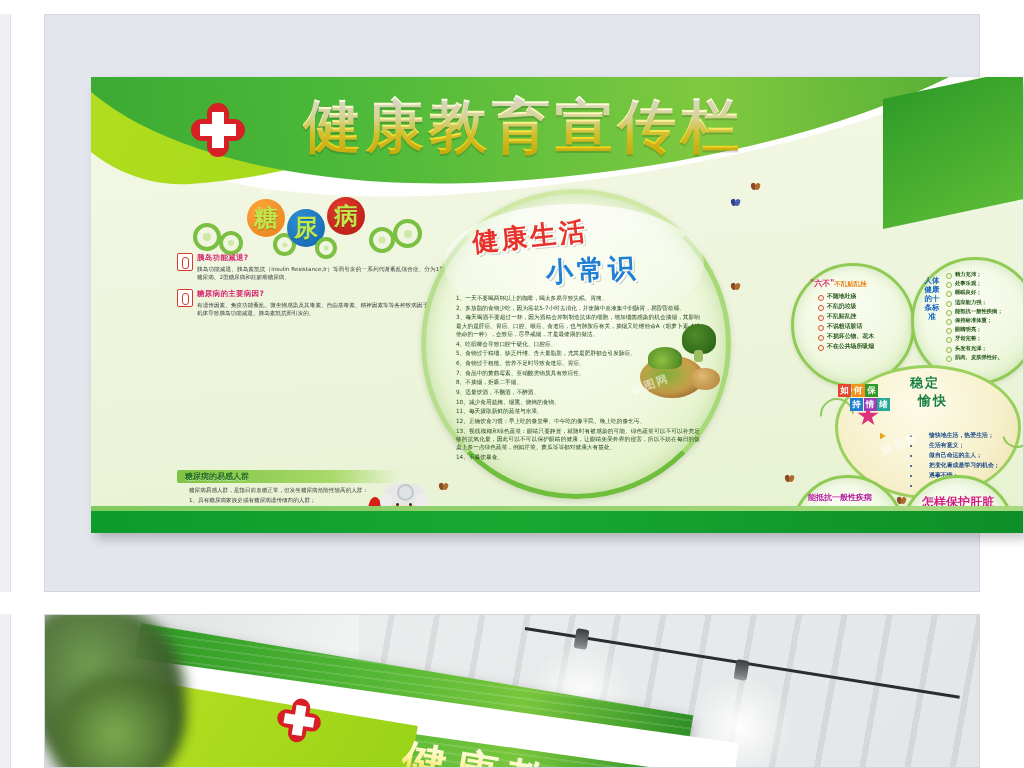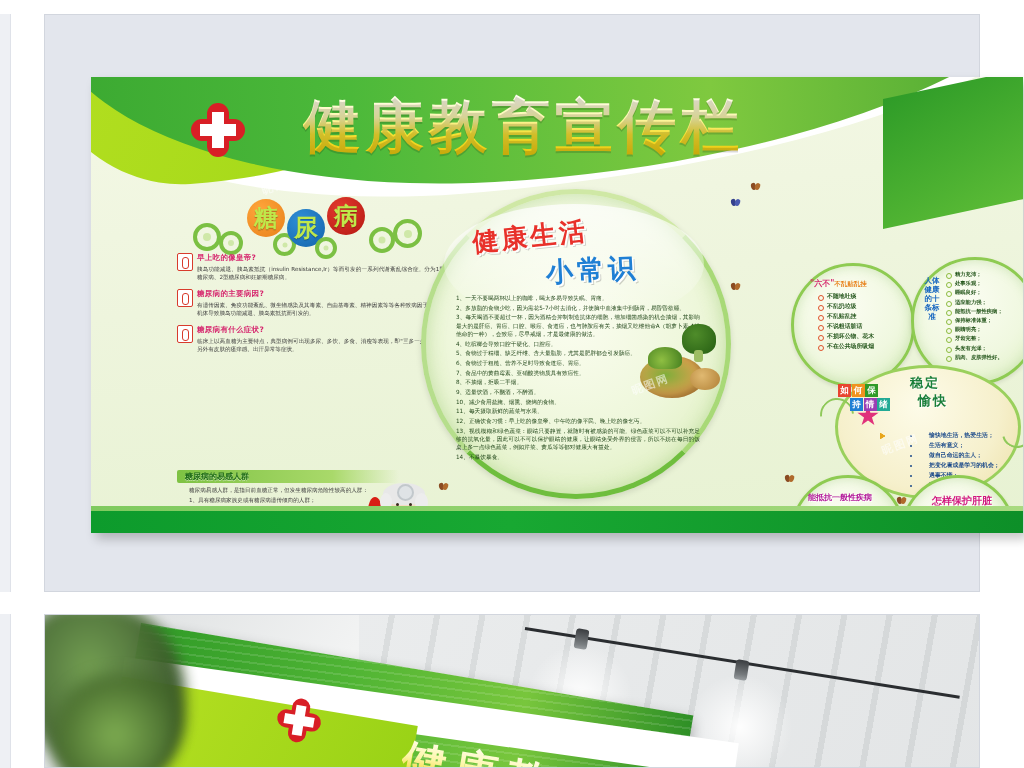--- a/index.html
+++ b/index.html
@@ -255,21 +255,21 @@
 
   .b4{left:700px;top:398px;width:108px;height:108px;}
   .b4 .bub-t{position:absolute;left:14px;top:14px;font-size:8px;color:#b31a9a;
     text-shadow:.8px .8px 0 #fff;}
   .b4 ul{position:absolute;left:24px;top:28px;}
   .b4 li{font-size:7px;line-height:13px;color:#1c7a2e;padding-left:11px;}
   .b4 li::before{content:"";position:absolute;left:0;top:3px;width:8px;height:8px;background:#f0921e;
     clip-path:polygon(50% 0%,61% 35%,98% 35%,68% 57%,79% 91%,50% 70%,21% 91%,32% 57%,2% 35%,39% 35%);}
 
   .b5{left:810px;top:398px;width:108px;height:108px;}
-  .b5 .bub-t{position:absolute;left:28px;top:16px;font-size:10px;color:#d1197f;
+  .b5 .bub-t{position:absolute;left:18px;top:16px;font-size:12px;color:#d1197f;
     text-shadow:.8px .8px 0 #fff;text-align:right;}
   .b5 ul{position:absolute;left:26px;top:30px;}
   .b5 li{font-size:6.4px;line-height:11px;color:#1c7a2e;padding-left:10px;}
   .b5 li::before{content:"";position:absolute;left:0;top:3px;width:6px;height:6px;background:#e8c23a;
     clip-path:polygon(50% 0%,61% 35%,98% 35%,68% 57%,79% 91%,50% 70%,21% 91%,32% 57%,2% 35%,39% 35%);}
 
   
   .fly{position:absolute;width:9px;height:7px;}
   .fly i{position:absolute;top:0;width:5px;height:7px;border-radius:60% 40% 50% 50%;}
   .fly .l{left:0;background:#8a4b22;transform:rotate(-18deg);}
@@ -369,32 +369,27 @@
             <i style="width:7px;height:7px;"></i>
           </div>
         <div class="ring" style="left:206px;top:22px;width:21px;height:21px;">
             <i style="width:8px;height:8px;"></i>
           </div>
       </div>
 
       <div class="left-col">
         <div class="qa">
           <span class="bk"></span>
-          <h4>早上吃的像皇帝?</h4>
+          <h4>胰岛功能减退?</h4>
           <p>胰岛功能减退、胰岛素抵抗（insulin Resistance,Ir）等而引发的一系列代谢紊乱综合症。分为1型糖尿病、2型糖尿病和妊娠期糖尿病。</p>
         </div>
         <div class="qa">
           <span class="bk"></span>
           <h4>糖尿病的主要病因?</h4>
           <p>有遗传因素、免疫功能紊乱、微生物感染及其毒素、自由基毒素、精神因素等等各种致病因子作用于机体导致胰岛功能减退、胰岛素抵抗而引发的。</p>
-        </div>
-        <div class="qa">
-          <span class="bk"></span>
-          <h4>糖尿病有什么症状?</h4>
-          <p>临床上以高血糖为主要特点，典型病例可出现多尿、多饮、多食、消瘦等表现，即"三多一少"症状，另外有皮肤的瘙痒感、出汗异常等症状。</p>
         </div>
       </div>
 
       <div class="pop-head">
         <span>糖尿病的易感人群</span>
       </div>
       <div class="pop-list">
         <p>糖尿病易感人群，是指目前血糖正常，但发生糖尿病危险性较高的人群：</p>
         <p>1、具有糖尿病家族史或有糖尿病遗传倾向的人群；</p>
         <p>2、肥胖者，特别是腹部肥胖者；</p>

